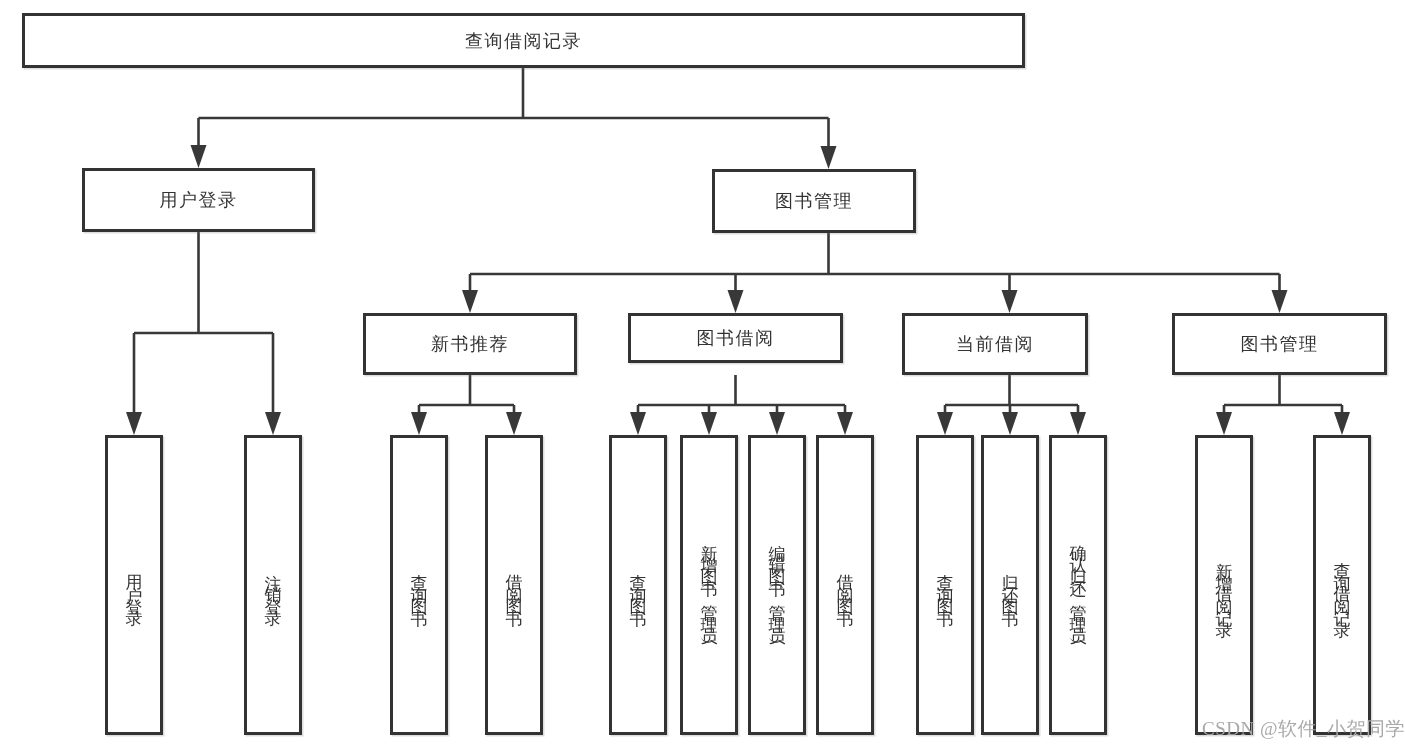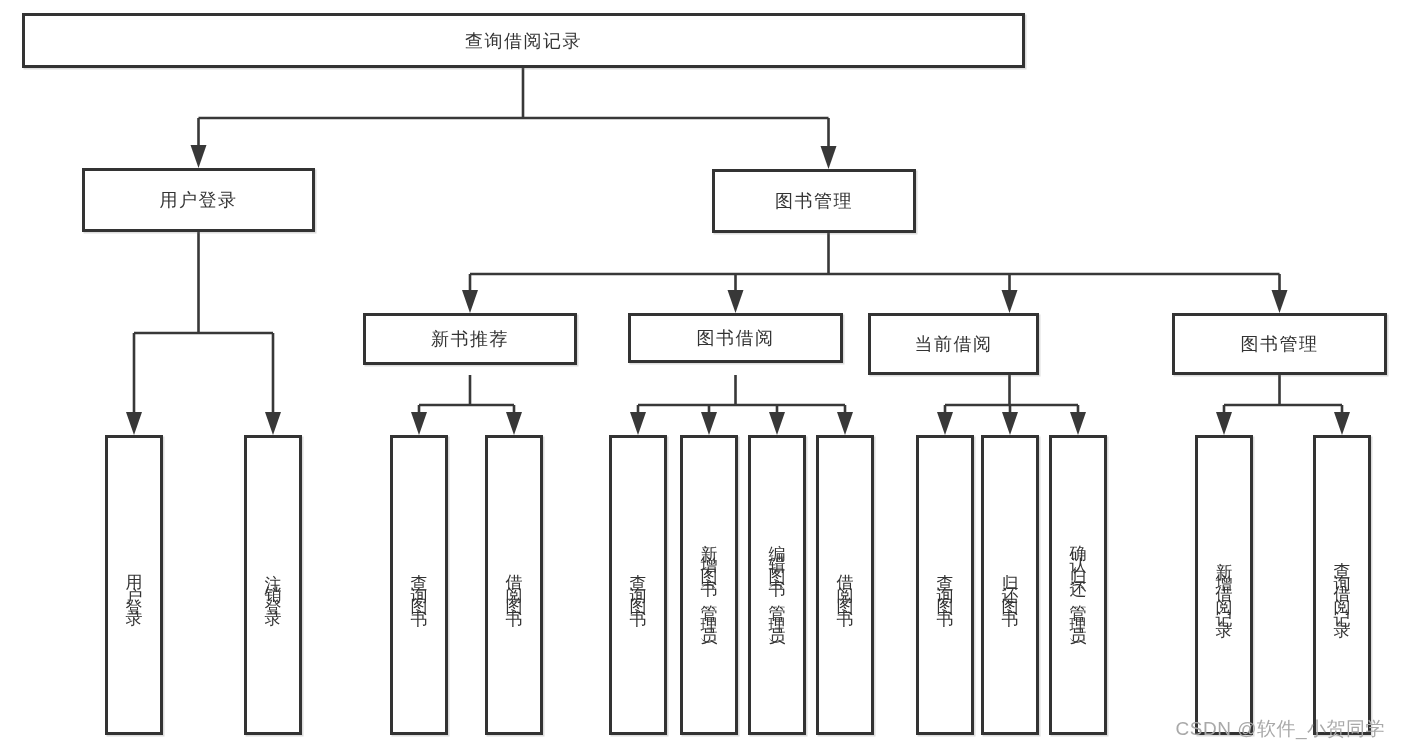--- a/index.html
+++ b/index.html
@@ -33,26 +33,27 @@
     writing-mode: vertical-rl;
     text-orientation: mixed;
     font-size: 17px;
     letter-spacing: 12px;
     color: #333333;
     line-height: 1;
   }
   .watermark {
     position: absolute;
     top: 716px;
-    right: 20px;
+    right: 0;
     font-size: 19px;
     color: #a9a9a9;
     letter-spacing: 0.5px;
     z-index: 10;
     white-space: nowrap;
+    font-family: Liberation Serif, serif;
   }
 </style>
 </head>
 <body>
 
 <div class="stage">
 
   <svg class="wires" width="1405" height="747" viewBox="0 0 1405 747">
     <g stroke="#383838" stroke-width="2.6" fill="none">
       <path d="
@@ -91,27 +92,27 @@
     <span>查询借阅记录</span>
   </div>
 
   <div class="box h" style="left:82px; top:168px; width:233px; height:64px">
     <span>用户登录</span>
   </div>
   <div class="box h" style="left:712px; top:169px; width:204px; height:64px">
     <span>图书管理</span>
   </div>
 
-  <div class="box h" style="left:363px; top:313px; width:214px; height:52px">
+  <div class="box h" style="left:363px; top:313px; width:214px; height:62px">
     <span>新书推荐</span>
   </div>
   <div class="box h" style="left:628px; top:313px; width:215px; height:50px">
     <span>图书借阅</span>
   </div>
-  <div class="box h" style="left:868px; top:313px; width:171px; height:62px">
+  <div class="box h" style="left:902px; top:313px; width:186px; height:62px">
     <span>当前借阅</span>
   </div>
   <div class="box h" style="left:1172px; top:313px; width:215px; height:62px">
     <span>图书管理</span>
   </div>
 
   <div class="box v" style="left:105px">
     <span class="vtext">用户登录</span>
   </div>
   <div class="box v" style="left:244px">

